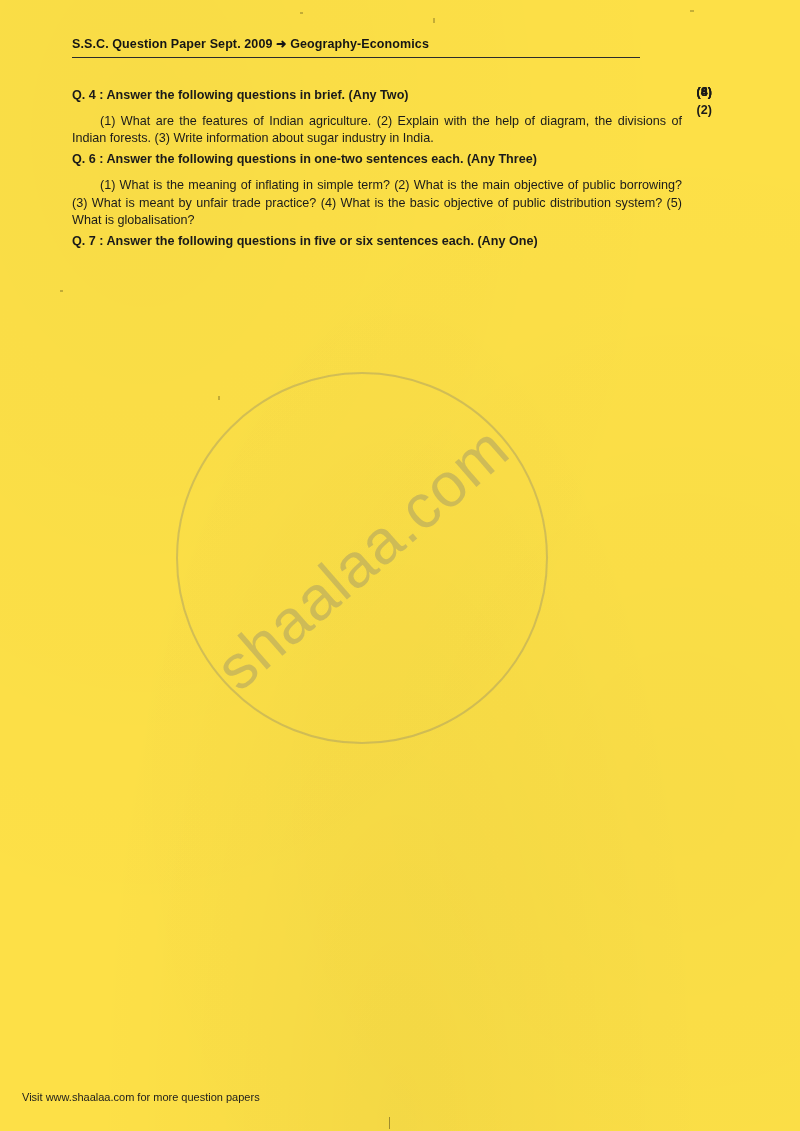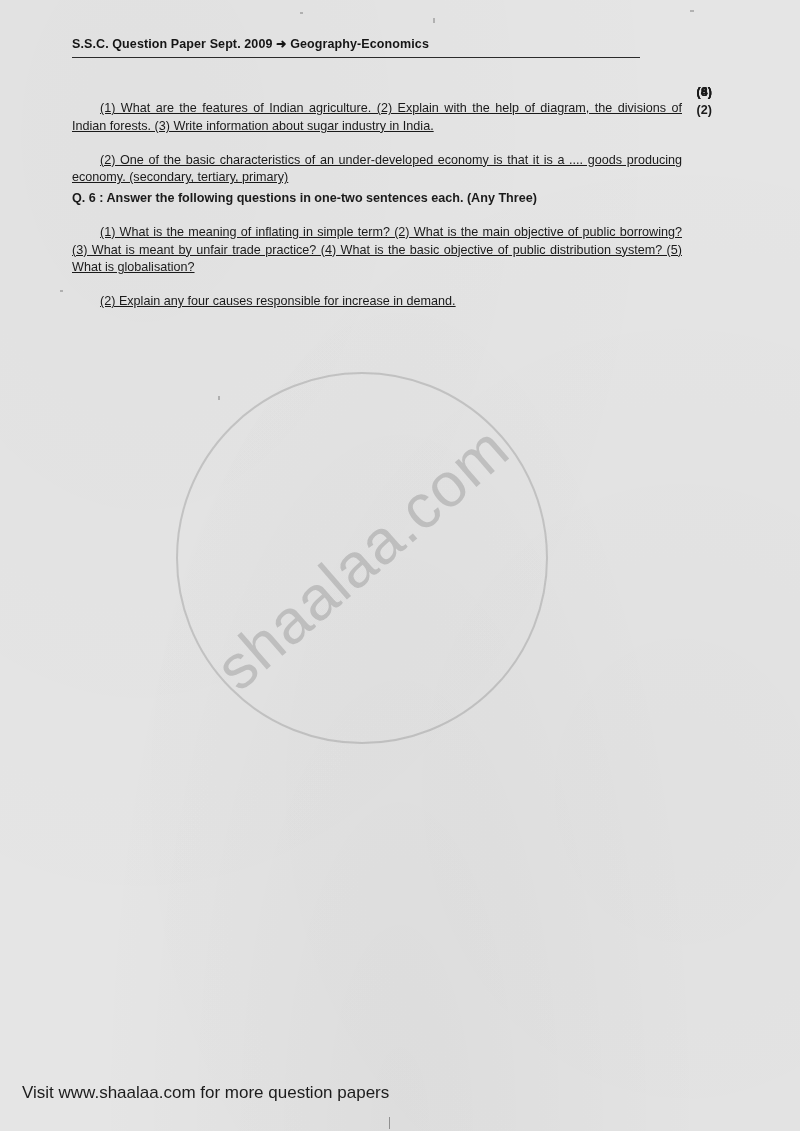--- a/index.html
+++ b/index.html
@@ -13,21 +13,21 @@
     position: relative;
     font-family: "Liberation Sans", sans-serif;
     color: #1a1a1a;
     overflow: hidden;
   }
 
   
   .page {
     position: absolute;
     inset: 0;
-    background: #e5e5e5;
+    background: #fde047;
   }
   .paper-noise {
     position: absolute;
     inset: 0;
     background:
       radial-gradient(ellipse at 18% 12%, rgba(0,0,0,0.018), rgba(0,0,0,0) 60%),
       radial-gradient(ellipse at 85% 70%, rgba(0,0,0,0.02), rgba(0,0,0,0) 62%),
       radial-gradient(ellipse at 50% 100%, rgba(0,0,0,0.03), rgba(0,0,0,0) 55%);
     pointer-events: none;
   }
@@ -83,23 +83,22 @@
   }
   .indent {
     display: inline-block;
     width: 28px;
   }
   .body-para {
     font-size: 12.6px;
     line-height: 17.8px;
     text-align: justify;
     text-justify: inter-word;
-    margin: 16px 0 1px 0;
+    margin: 8px 0 1px 0;
     padding-right: 6px;
-    text-decoration: underline;
   }
   .body-para.narrow {
     padding-right: 30px;
   }
 
   
   .watermark {
     position: absolute;
     left: 176px;
     top: 372px;
@@ -123,21 +122,21 @@
     font-family: "Liberation Sans", sans-serif;
     white-space: nowrap;
     letter-spacing: 1px;
   }
 
   
   .footer {
     position: absolute;
     left: 22px;
     bottom: 28px;
-    font-size: 17px;
+    font-size: 11px;
     color: #1c1c1c;
   }
   .footer-tick {
     position: absolute;
     left: 389px;
     bottom: 2px;
     width: 1px;
     height: 12px;
     background: rgba(0,0,0,0.35);
   }
@@ -159,46 +158,42 @@
   <div class="edge-mark" style="left:218px;top:396px;width:2px;height:4px;"></div>
 
   <div class="header">
     <div class="header-title">S.S.C. Question Paper Sept. 2009 ➜ Geography-Economics</div>
   </div>
   <div class="header-rule"></div>
 
   <div class="content">
 
     <div class="qhead nowrapline">
+      <span>Q. 4 : Answer the following questions in brief. (Any Two)</span>
       <span class="marks">(8)</span>
     </div>
     <div class="body-para narrow">
       <span class="indent"></span><span>(1) What are the features of Indian agriculture. (2) Explain with the help of diagram, the divisions of Indian forests. (3) Write information about sugar industry in India.</span>
     </div>
 
     <div class="qhead">
       <span class="marks" style="top:17.6px;">(2)</span>
-    </div>
-    <div class="body-para narrow">
-      <span class="indent"></span><span>(2) One of the basic characteristics of an under-developed economy is that it is a .... goods producing economy. (secondary, tertiary, primary)</span>
     </div>
 
     <div class="qhead nowrapline">
       <span>Q. 6 : Answer the following questions in one-two sentences each. (Any Three)</span>
       <span class="marks">(6)</span>
     </div>
     <div class="body-para narrow">
       <span class="indent"></span><span>(1) What is the meaning of inflating in simple term? (2) What is the main objective of public borrowing? (3) What is meant by unfair trade practice? (4) What is the basic objective of public distribution system? (5) What is globalisation?</span>
     </div>
 
     <div class="qhead nowrapline">
+      <span>Q. 7 : Answer the following  questions in five or six sentences each. (Any One)</span>
       <span class="marks">(4)</span>
-    </div>
-    <div class="body-para narrow">
-      <span class="indent"></span><span>(2) Explain any four causes responsible for increase in demand.</span>
     </div>
   </div>
 
   <div class="watermark">
     <div class="ring"></div>
     <div class="wtext">shaalaa.com</div>
   </div>
 
   <div class="footer">Visit www.shaalaa.com for more question papers</div>
   <div class="footer-tick"></div>

